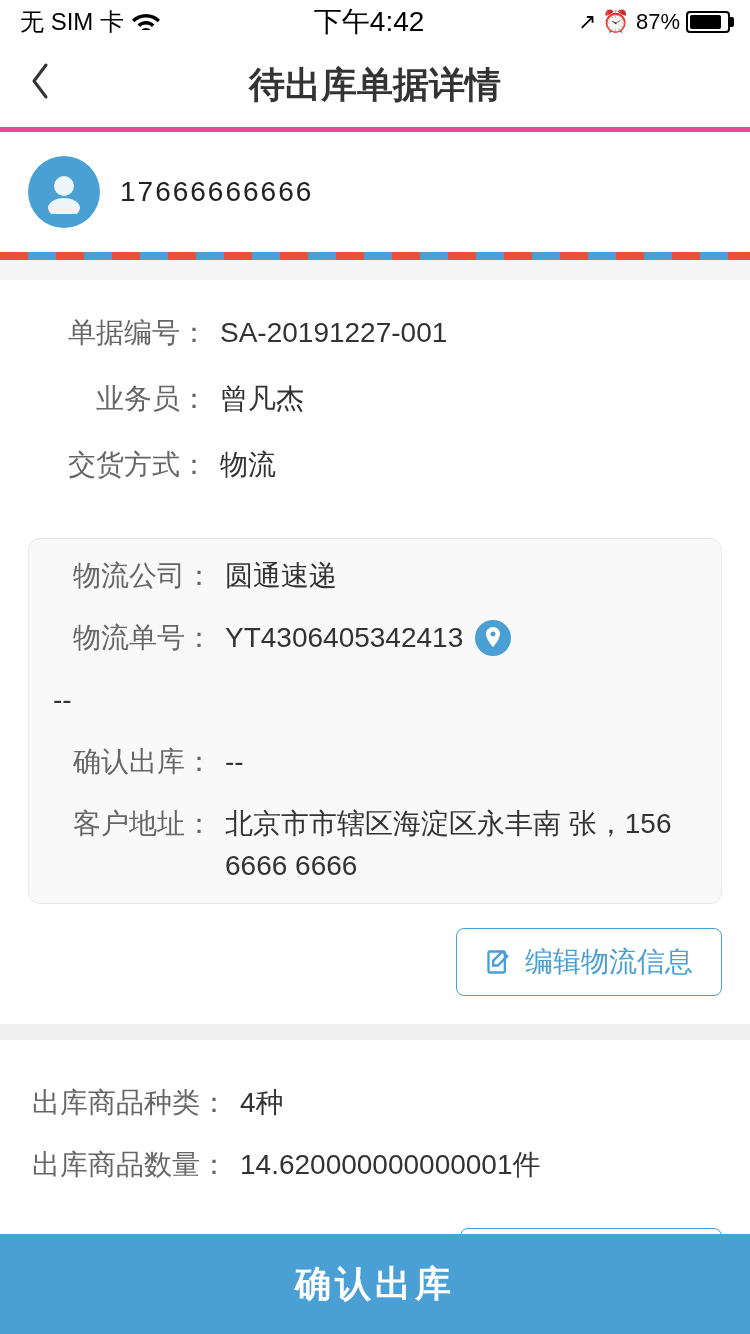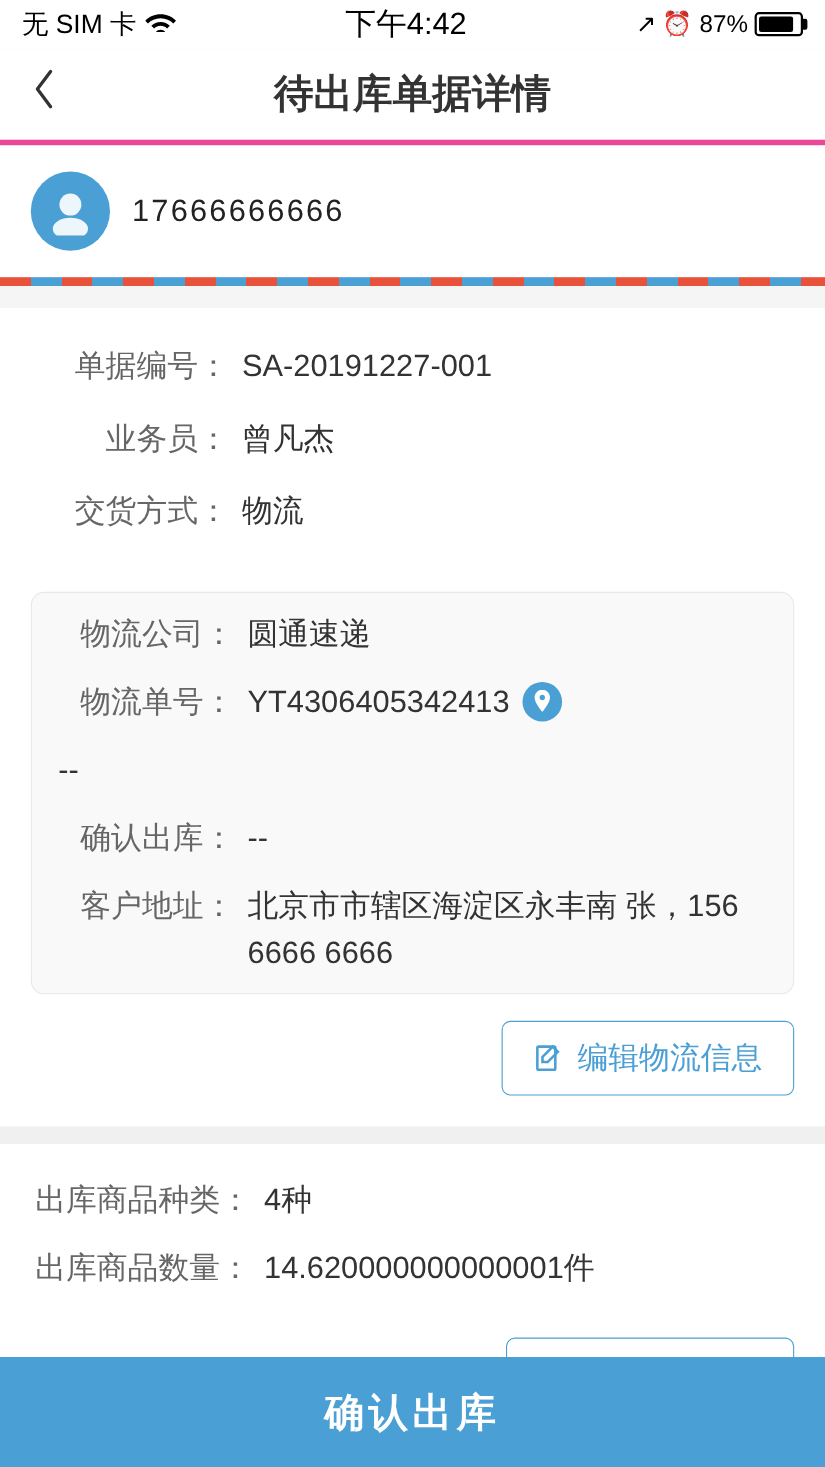--- a/index.html
+++ b/index.html
@@ -215,21 +215,21 @@
     
     .section-divider {
       width: 750px;
       height: 16px;
       background: #f0f0f0;
     }
 
     
     .goods-section {
       background: #fff;
-      padding: 32px 28px 28px 28px;
+      padding: 44px 28px 28px 28px;
     }
     .goods-row {
       display: flex;
       align-items: center;
       margin-bottom: 24px;
     }
     .goods-row:last-child { margin-bottom: 0; }
     .goods-label {
       color: #666;
       font-size: 28px;

